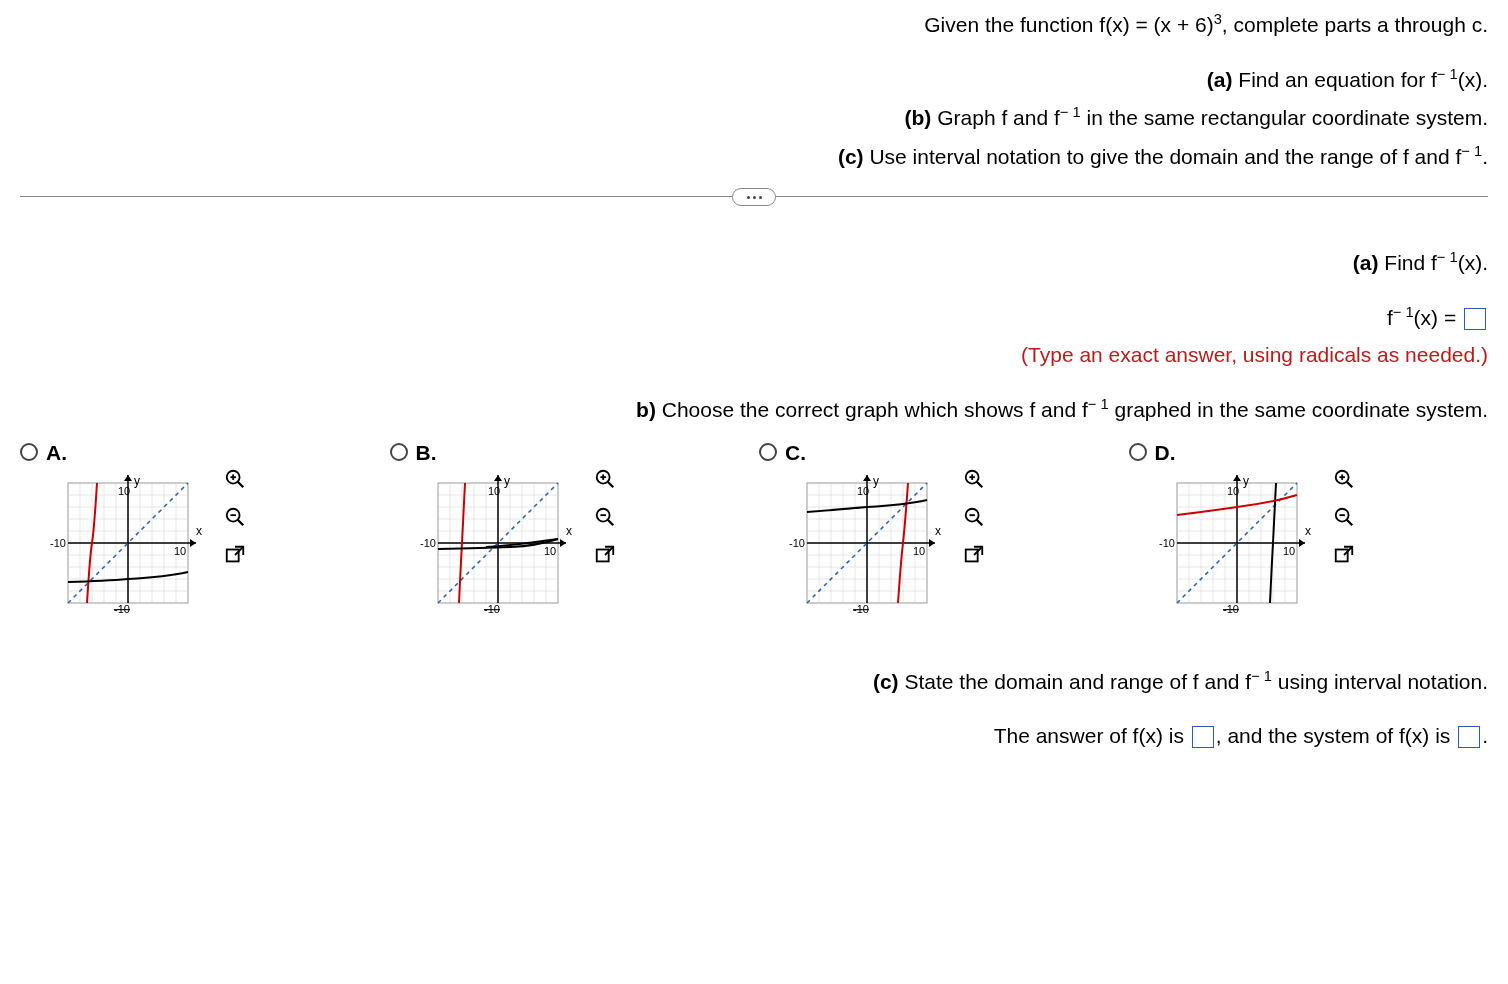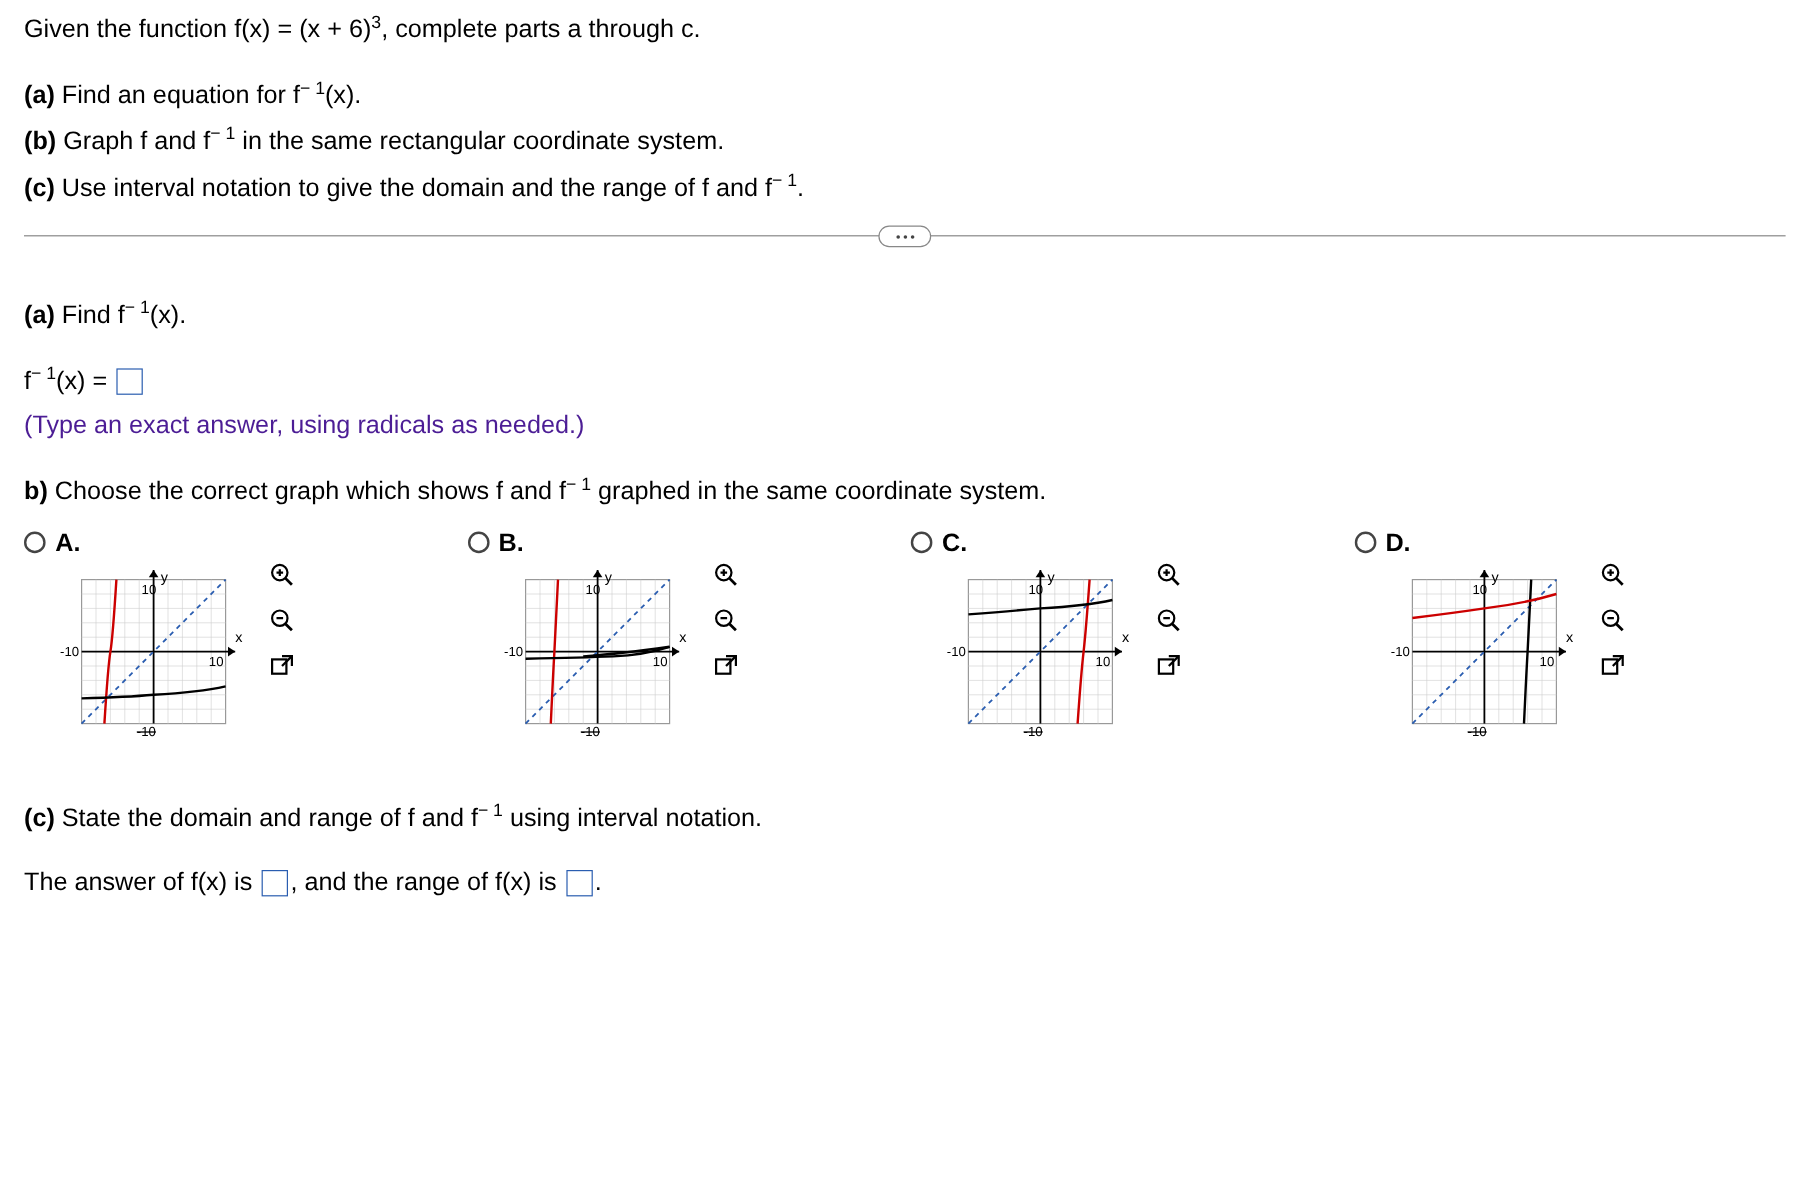--- a/index.html
+++ b/index.html
@@ -10,20 +10,21 @@
     body {
       font-family: Arial, Helvetica, sans-serif;
       font-size: 21px;
       color: #000;
       padding: 8px 20px;
       background: #fff;
     }
     .line {
       margin-bottom: 6px;
       line-height: 1.5;
+      text-align: right;
     }
     .sup {
       font-size: 0.7em;
       vertical-align: super;
       position: relative;
     }
     .section-gap {
       margin-top: 22px;
     }
     hr.divider {
@@ -52,21 +53,21 @@
     }
     .input-box {
       display: inline-block;
       width: 22px;
       height: 22px;
       border: 1px solid #2a5db0;
       vertical-align: middle;
       margin: 0 2px;
     }
     .hint {
-      color: #4c1d95;
+      color: #b91c1c;
     }
     .options-row {
       display: flex;
       gap: 10px;
       margin-top: 16px;
     }
     .option {
       flex: 1;
       display: flex;
       align-items: flex-start;
@@ -440,14 +441,14 @@
     </div>
   </div>
 </div>
 
 <div class="section-gap" style="margin-top:50px"></div>
 <div class="line">
   <b>(c)</b> State the domain and range of f and f<span class="sup">− 1</span> using interval notation.
 </div>
 <div class="section-gap"></div>
 <div class="line">
-  <span>The answer of f(x) is </span><span class="input-box"></span><span>, and the range of f(x) is </span><span class="input-box"></span><span>.</span>
+  <span>The answer of f(x) is </span><span class="input-box"></span><span>, and the system of f(x) is </span><span class="input-box"></span><span>.</span>
 </div>
 
 </body></html>

